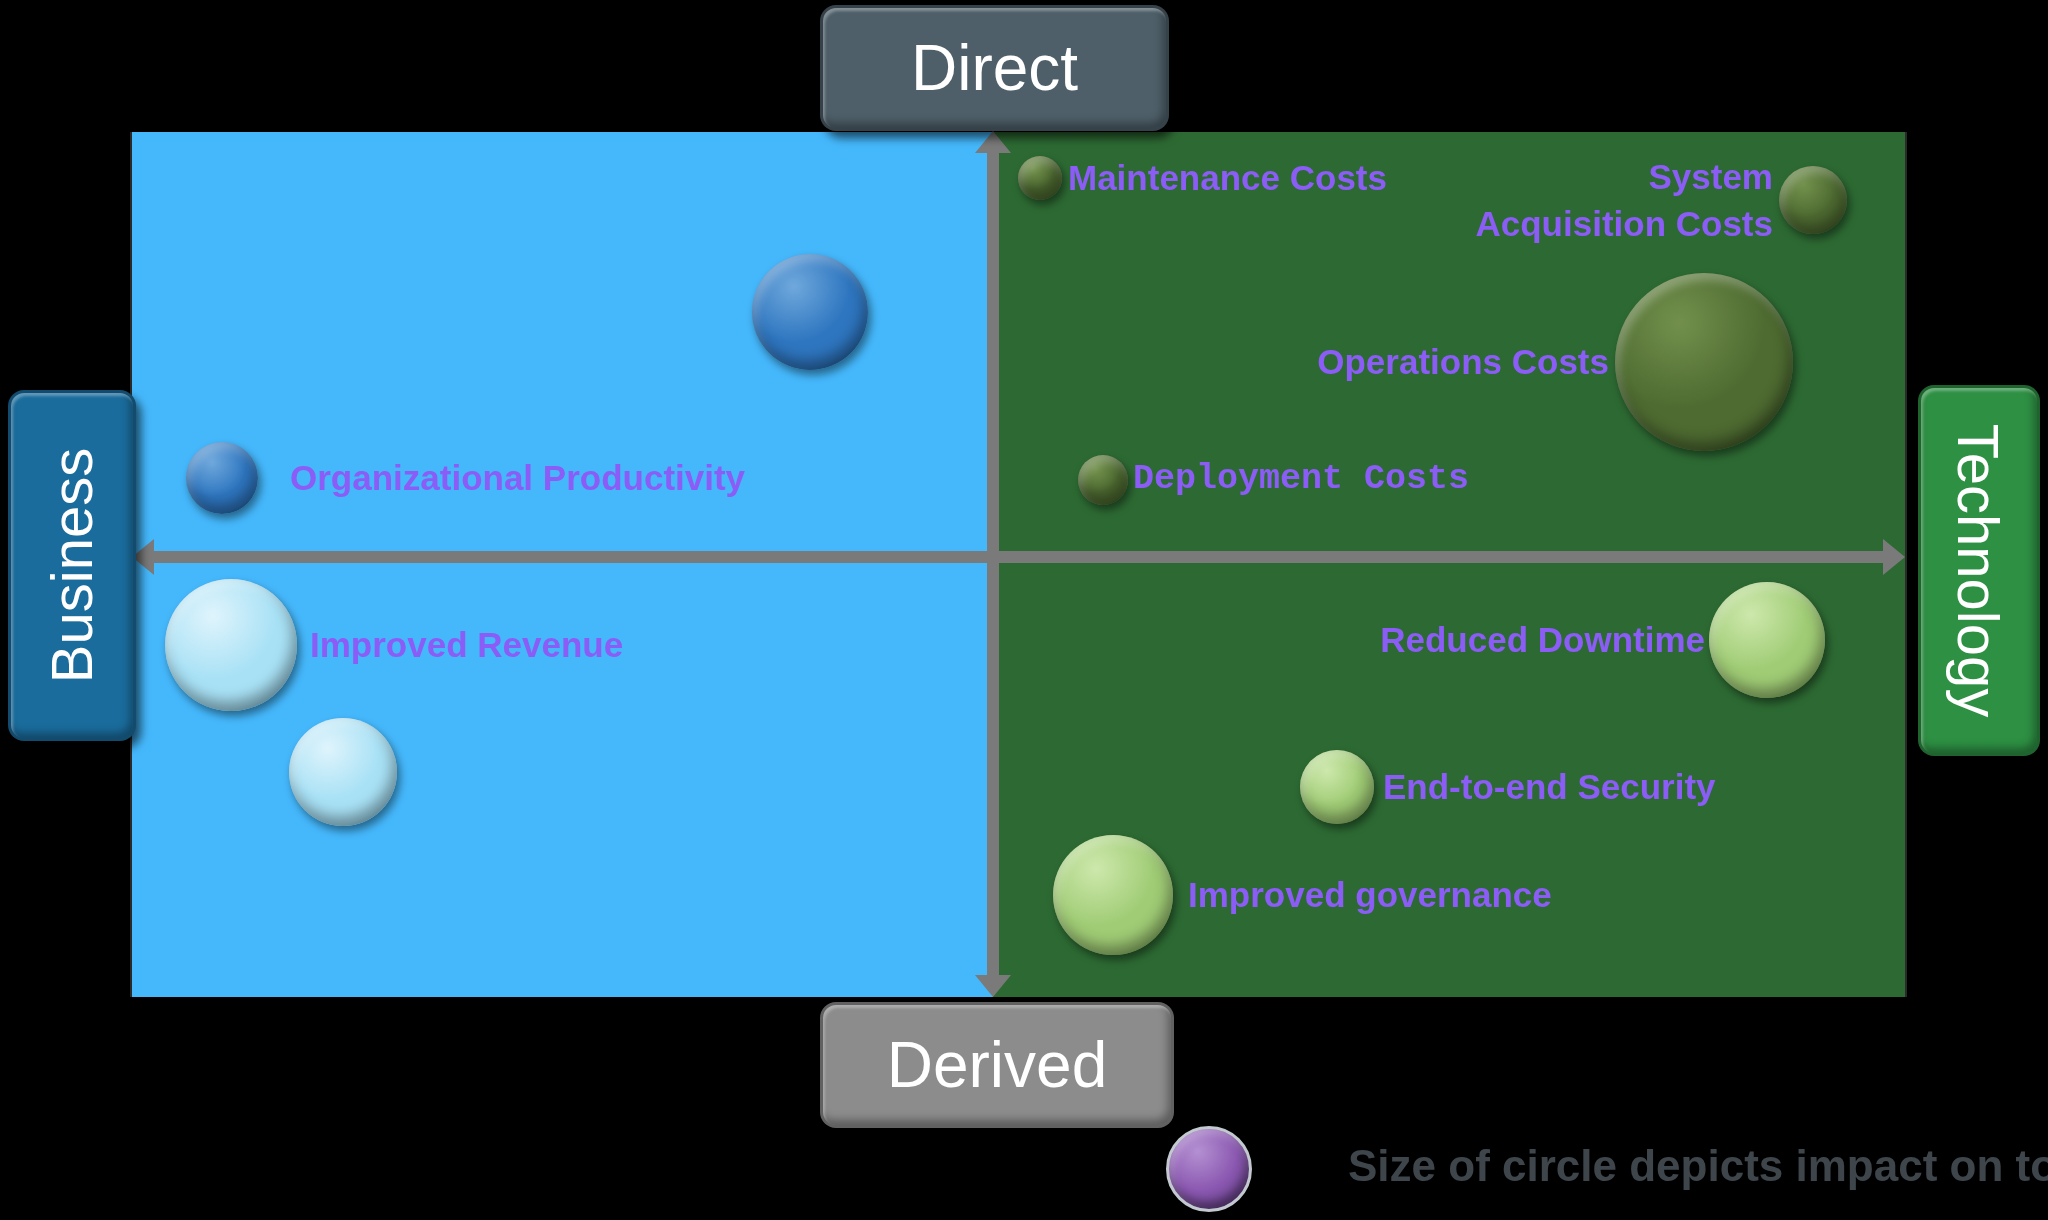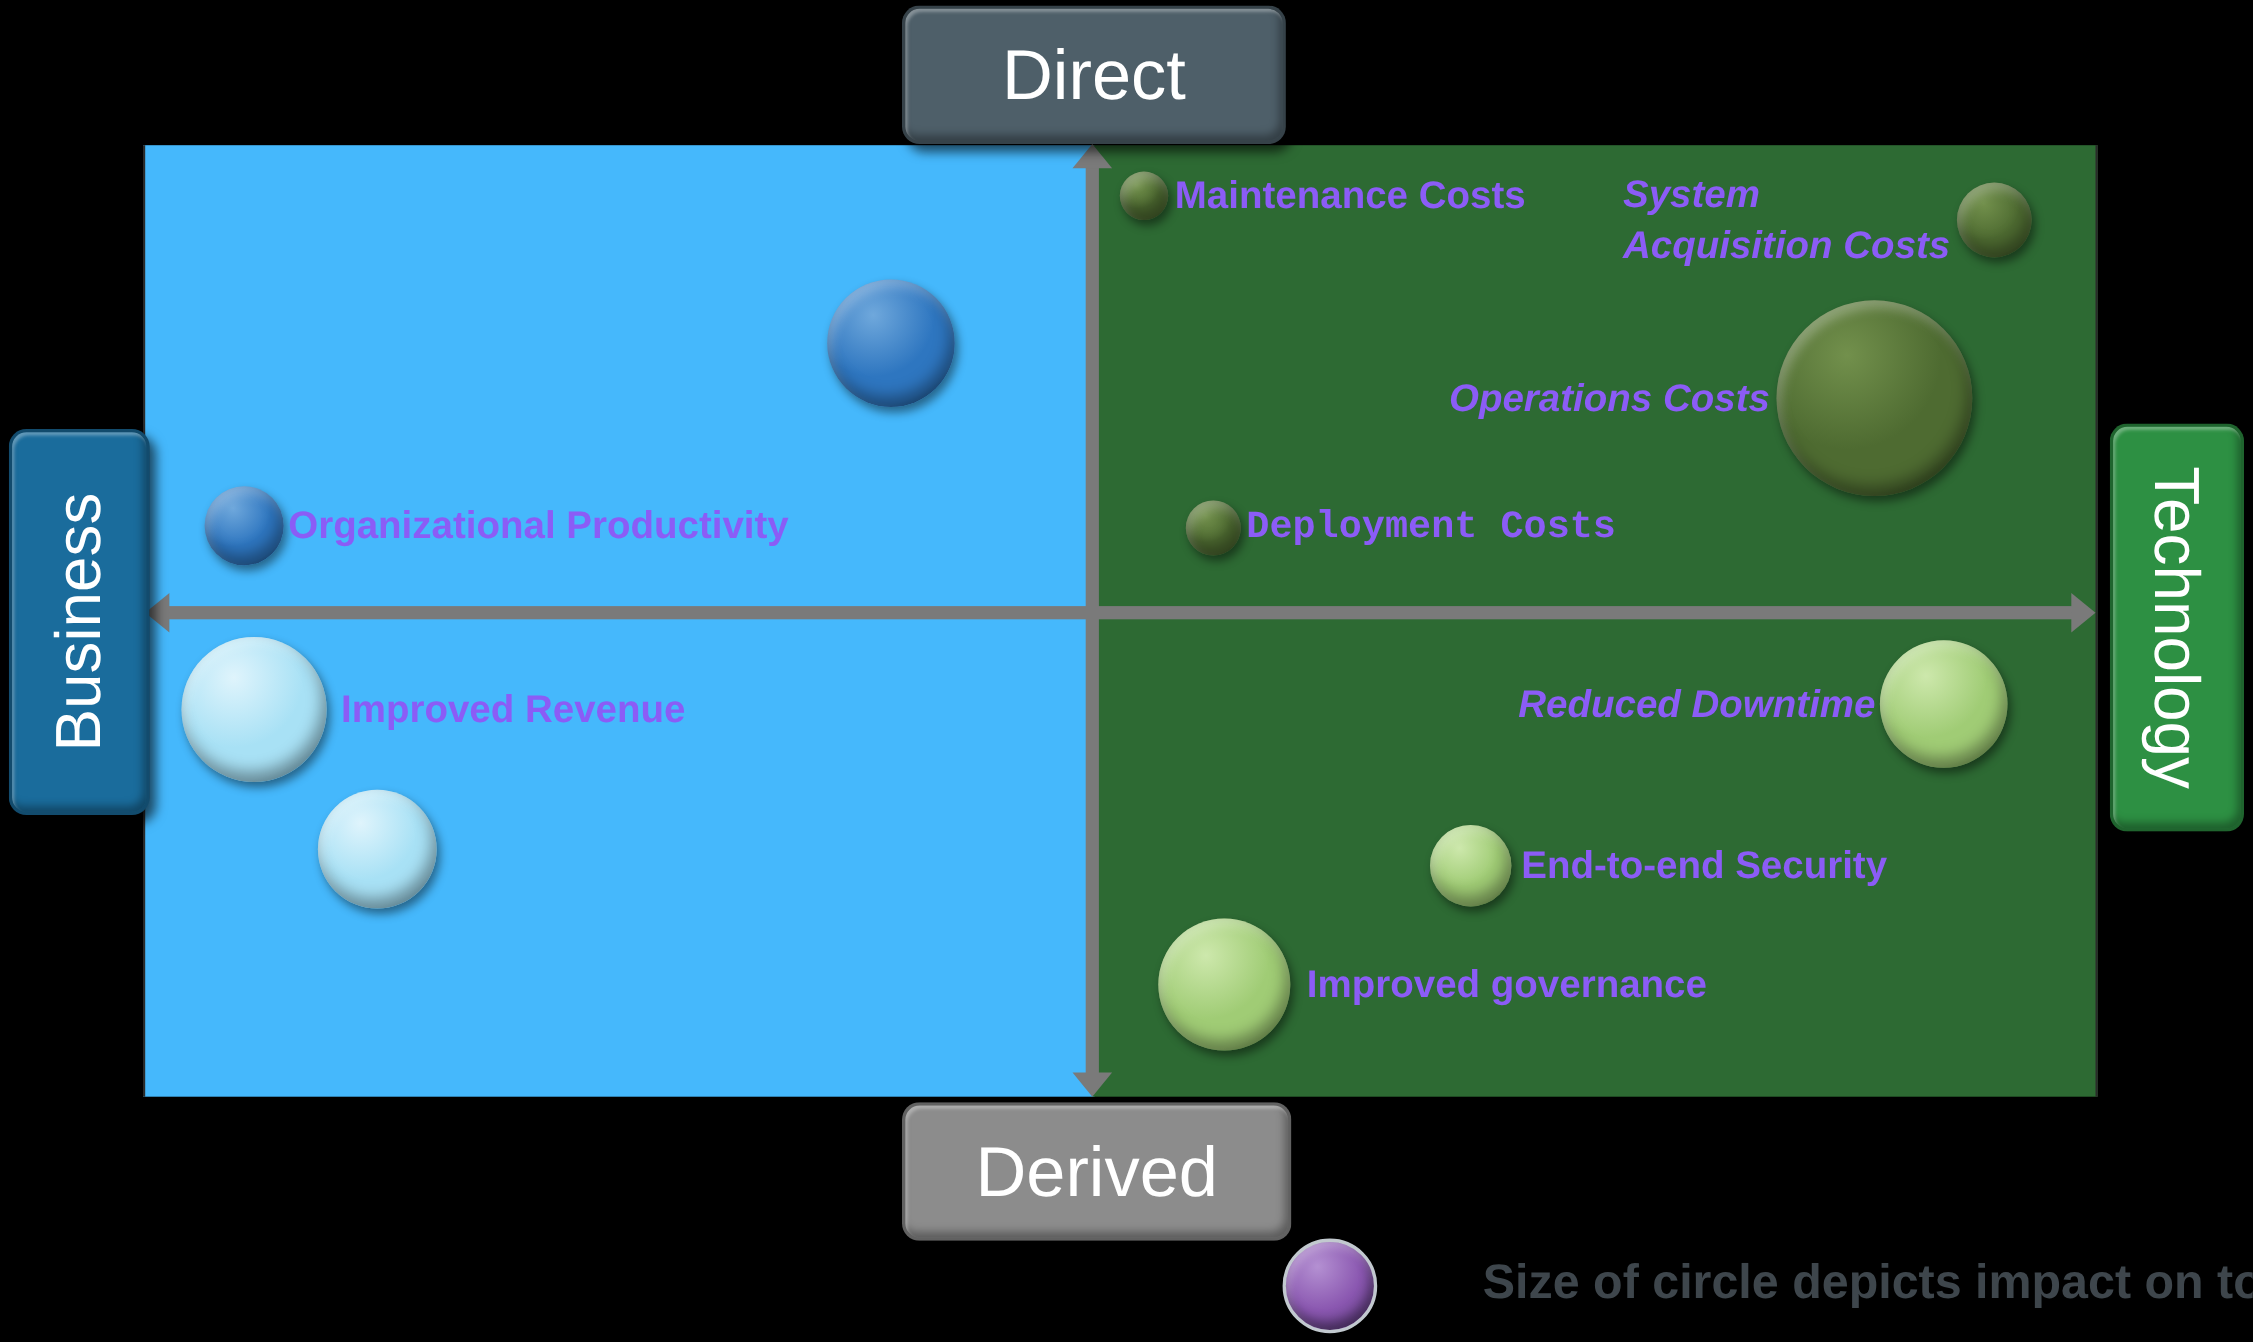--- a/index.html
+++ b/index.html
@@ -78,21 +78,21 @@
   
   .blabel {
     position: absolute;
     transform: translateY(-50%);
     font-size: 35px;
     font-weight: 700;
     color: #8b5cf6;
     white-space: nowrap;
     line-height: 1.35;
   }
-  .blabel.align-right { text-align: left; font-style: italic; }
+  .blabel.align-right { text-align: right; }
 
   
   .legend-circle {
     position: absolute;
     left: 1166px; top: 1126px;
     width: 80px; height: 80px;
     border-radius: 50%;
     border: 3px solid #C2C9CF;
     background: radial-gradient(circle at 36% 28%,
                  var(--purple-hi) 0%, var(--purple-base) 52%, var(--purple-lo) 100%);
@@ -133,21 +133,21 @@
   <div class="cap cap-business">
     <span class="vert-up">Business</span>
   </div>
   <div class="cap cap-technology">
     <span class="vert-down">Technology</span>
   </div>
 
   <div class="bubble c-darkblue" style="left:752px; top:254px; width:116px; height:116px;"></div>
 
   <div class="bubble c-darkblue" style="left:186px; top:442px; width:72px; height:72px;"></div>
-  <div class="blabel" style="left:262px; top:478px;">Organizational Productivity</div>
+  <div class="blabel" style="left:262px; top:478px;padding-left:28px;">Organizational Productivity</div>
 
   <div class="bubble c-lightblue" style="left:165px; top:579px; width:132px; height:132px;"></div>
   <div class="blabel" style="left:310px; top:645px;">Improved Revenue</div>
 
   <div class="bubble c-lightblue" style="left:289px; top:718px; width:108px; height:108px;"></div>
 
   <div class="bubble c-darkgreen" style="left:1018px; top:156px; width:44px; height:44px;"></div>
   <div class="blabel" style="left:1068px; top:178px;">Maintenance Costs</div>
 
   <div class="bubble c-darkgreen" style="left:1779px; top:166px; width:68px; height:68px;"></div>

